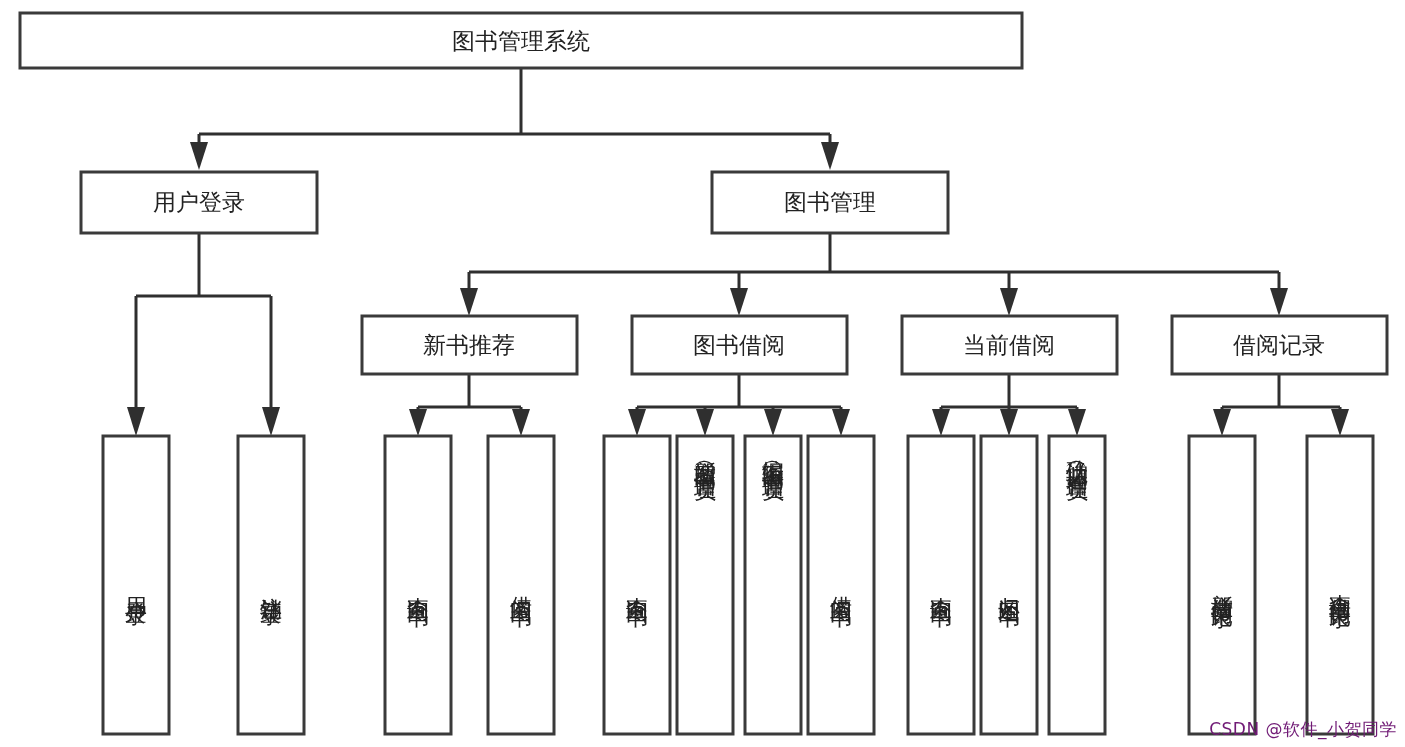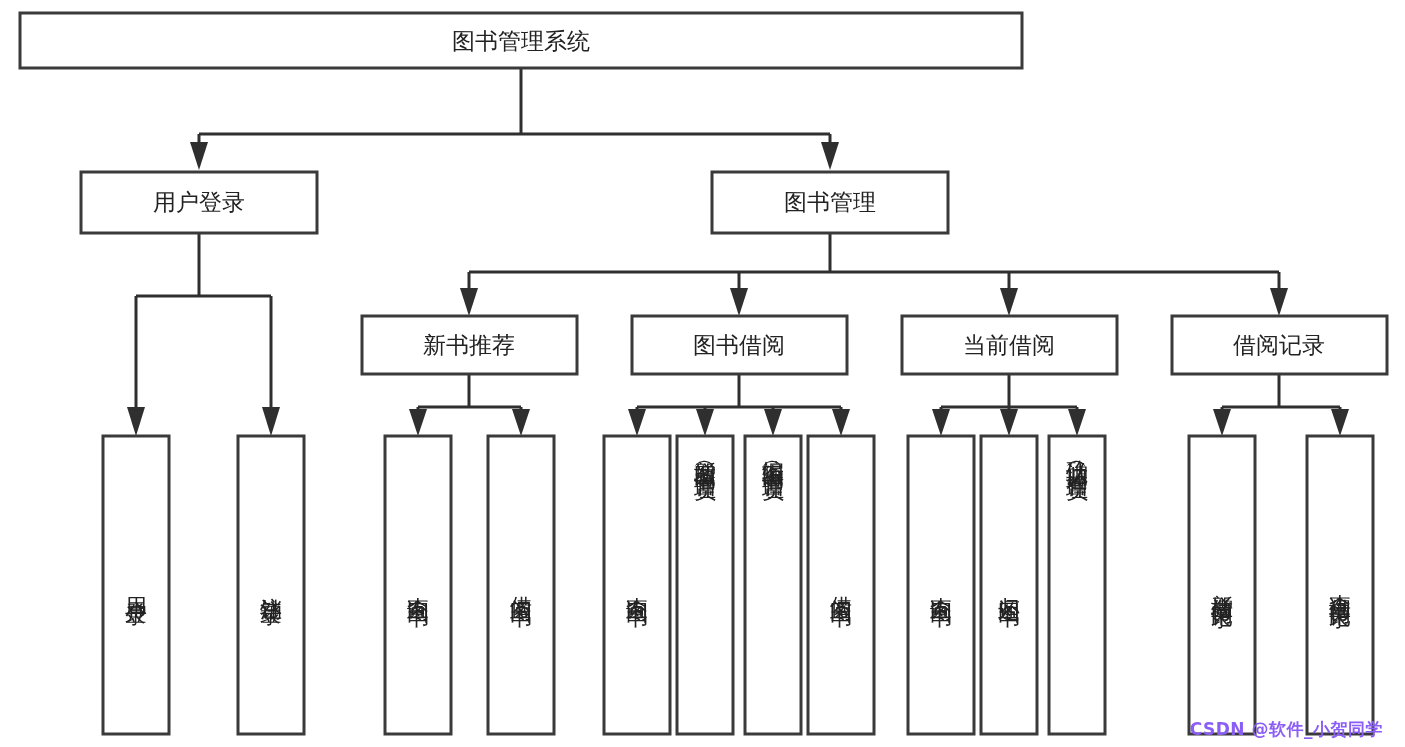--- a/index.html
+++ b/index.html
@@ -46,29 +46,28 @@
     stroke-width: 3;
     fill: none;
     stroke-linecap: butt;
   }
   .arrow-head {
     fill: #2f2f2f;
     stroke: none;
   }
   .watermark {
     position: absolute;
-    right: 22px;
+    right: 8px;
     bottom: 6px;
     font-family: "DejaVu Sans", "Liberation Sans", sans-serif;
     font-size: 17px;
-    color: #8b5cf6;
+    color: #701a75;
     white-space: nowrap;
     letter-spacing: 0.5px;
     user-select: none;
-    font-weight: bold;
   }
 </style>
 </head>
 <body>
 
 <div id="diagram-root">
 
   <svg class="diagram-canvas" viewBox="0 0 1405 747" xmlns="http://www.w3.org/2000/svg">
 
     <g>

